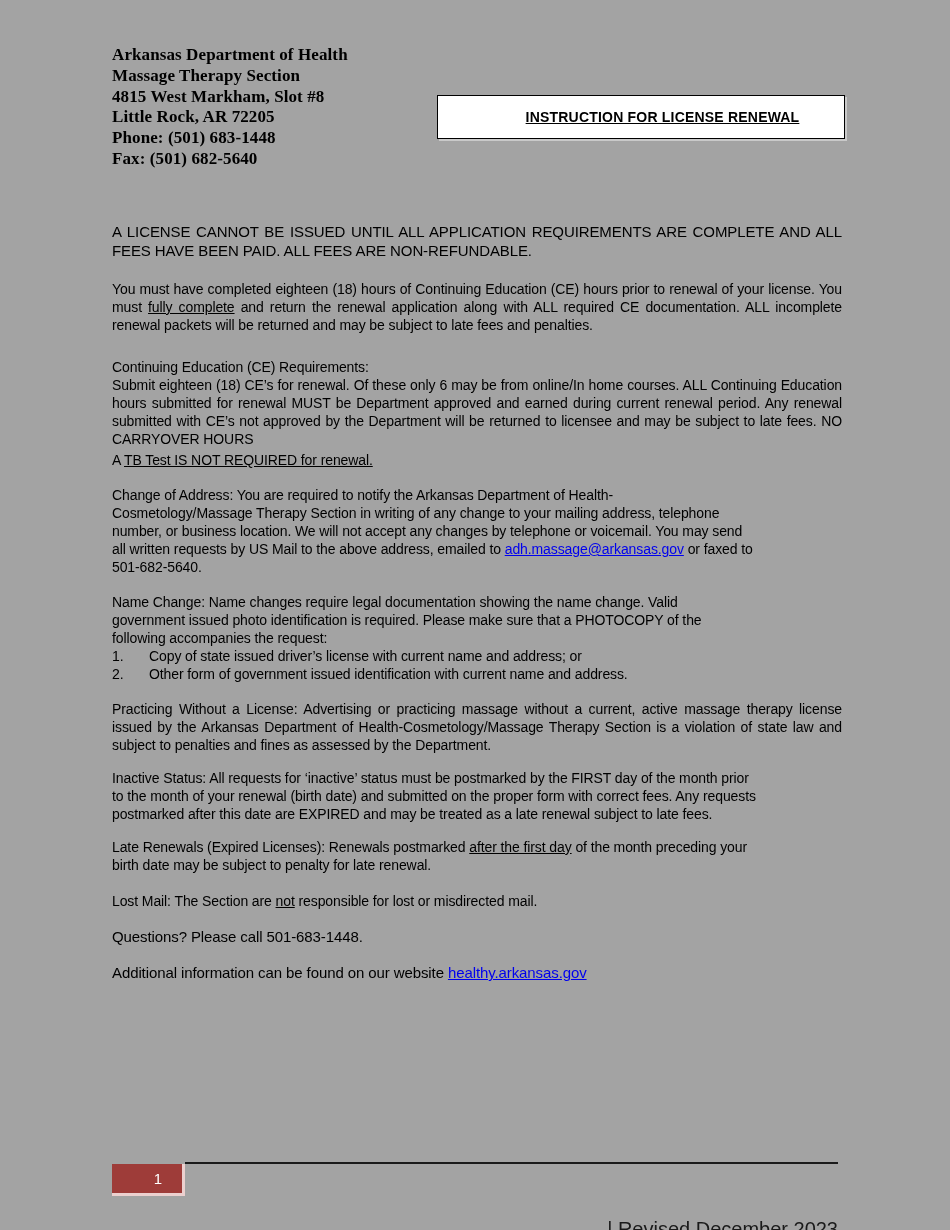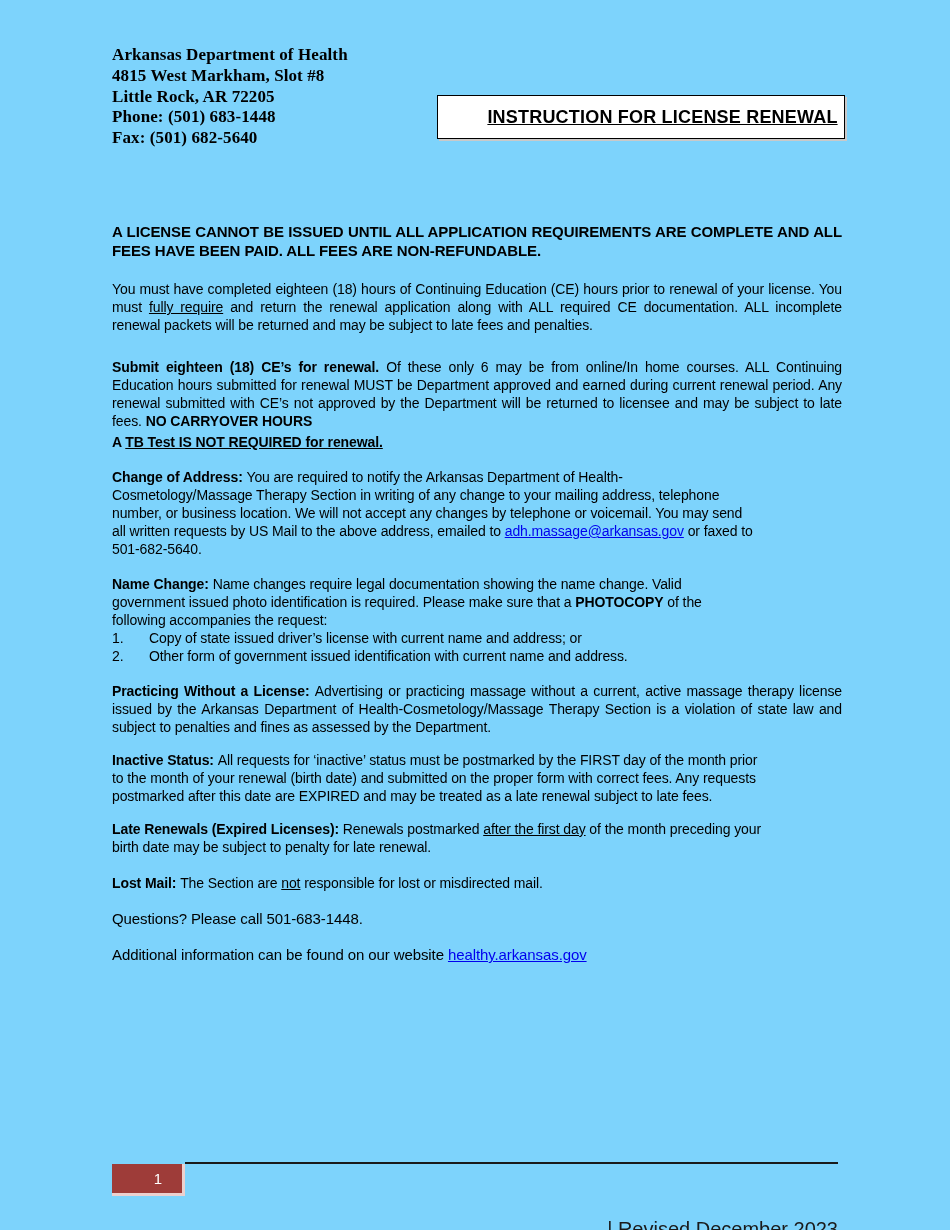--- a/index.html
+++ b/index.html
@@ -1,61 +1,61 @@
 <!DOCTYPE html>
 <html><head>
 <meta charset="utf-8">
 <style>
   html,body{margin:0;padding:0;background:#ffffff;}
   .page{
     position:relative;
     width:950px;height:1230px;
-    background:#7dd3fc;
+    background:#a3a3a3;
     color:#000;
     font-family:"Liberation Sans", sans-serif;
     overflow:hidden;
   }
   
   .address{
     position:absolute;left:112px;top:45px;
     font-family:"Liberation Serif", serif;
     font-weight:bold;font-size:17px;line-height:20.8px;
     letter-spacing:.1px;
   }
   .title-box{
     position:absolute;left:437px;top:95px;width:408px;height:44px;
     border:1px solid #000;
     box-shadow:2px 2px 0 #c9c9c9;
     display:flex;align-items:center;justify-content:center;
     background:#fff;
     box-sizing:border-box;
   }
   .doc-title{
-    font-weight:bold;font-size:18px;
+    font-weight:bold;font-size:14px;
     text-decoration:underline;
     letter-spacing:.2px;
     white-space:nowrap;
     margin-left:43px;
   }
   
   .body{
     position:absolute;left:112px;top:222px;width:730px;
     font-size:14px;line-height:18px;
     letter-spacing:-0.1px;
   }
   .para{margin:0 0 18px 0;}
   .justify{text-align:justify;}
   .lead{font-size:15px;line-height:19px;margin-bottom:20px;}
   .mb24{margin-bottom:24px;}
   .mb0{margin-bottom:0;}
   .mb11{margin-bottom:3px;}
   .mb17{margin-bottom:17px;}
   .mb15{margin-bottom:15px;}
   .bigline{font-size:15px;line-height:19px;}
-  .b{font-weight:bold;}
+  .b{font-weight:normal;}
   .u{text-decoration:underline;}
   a.link{color:#0000ee;text-decoration:underline;cursor:pointer;}
   .list{margin:0 0 17px 0;}
   .list-item{display:flex;line-height:18px;}
   .num{width:37px;flex:0 0 37px;}
   .li-text{flex:1;}
   
   .footer-rule{
     position:absolute;left:185px;top:1162px;width:653px;
     border-top:2px solid #1a1a1a;
@@ -73,33 +73,35 @@
     font-size:20px;color:#1a1a1a;margin-top:46px;
   }
 </style>
 </head>
 <body>
 
 <div class="page">
 
   <div class="address">
     <div>Arkansas Department of Health</div>
+    <div>Massage Therapy Section</div>
     <div>4815 West Markham, Slot #8</div>
     <div>Little Rock, AR 72205</div>
     <div>Phone: (501) 683-1448</div>
     <div>Fax: (501) 682-5640</div>
   </div>
 
   <div class="title-box">
     <span class="doc-title">INSTRUCTION FOR LICENSE RENEWAL</span>
   </div>
 
   <div class="body">
     <p class="para justify lead"><span class="b">A LICENSE CANNOT BE ISSUED UNTIL ALL APPLICATION REQUIREMENTS ARE COMPLETE AND ALL FEES HAVE BEEN PAID. ALL FEES ARE NON-REFUNDABLE.</span></p>
-    <p class="para justify mb24"><span>You must have completed eighteen (18) hours of Continuing Education (CE) hours prior to renewal of your license. You must </span><span class="u">fully require</span><span> and return the renewal application along with ALL required CE documentation. ALL incomplete renewal packets will be returned and may be subject to late fees and penalties.</span></p>
+    <p class="para justify mb24"><span>You must have completed eighteen (18) hours of Continuing Education (CE) hours prior to renewal of your license. You must </span><span class="u">fully complete</span><span> and return the renewal application along with ALL required CE documentation. ALL incomplete renewal packets will be returned and may be subject to late fees and penalties.</span></p>
+    <p class="para mb0"><span class="b">Continuing Education (CE) Requirements:</span></p>
     <p class="para justify mb11"><span class="b">Submit eighteen (18) CE’s for renewal. </span><span>Of these only 6 may be from online/In home courses. ALL Continuing Education hours submitted for renewal MUST be Department approved and earned during current renewal period. Any renewal submitted with CE’s not approved by the Department will be returned to licensee and may be subject to late fees. </span><span class="b">NO CARRYOVER HOURS</span></p>
     <p class="para mb17"><span class="b">A </span><span class="b u">TB Test IS NOT REQUIRED for renewal.</span></p>
     <p class="para mb17"><span class="b">Change of Address: </span><span>You are required to notify the Arkansas Department of Health-</span><br><span>Cosmetology/Massage Therapy Section in writing of any change to your mailing address, telephone</span><br><span>number, or business location. We will not accept any changes by telephone or voicemail. You may send</span><br><span>all written requests by US Mail to the above address, emailed to </span><a class="link" href="#">adh.massage@arkansas.gov</a><span> or faxed to</span><br><span>501-682-5640.</span></p>
     <p class="para mb0"><span class="b">Name Change: </span><span>Name changes require legal documentation showing the name change. Valid</span><br><span>government issued photo identification is required. Please make sure that a </span><span class="b">PHOTOCOPY</span><span> of the</span><br><span>following accompanies the request:</span></p>
     <div class="list">
       <div class="list-item">
         <span class="num">1.</span>
         <span class="li-text"><span>Copy of state issued driver’s license with current name and address; or</span></span>
       </div>
       <div class="list-item">

